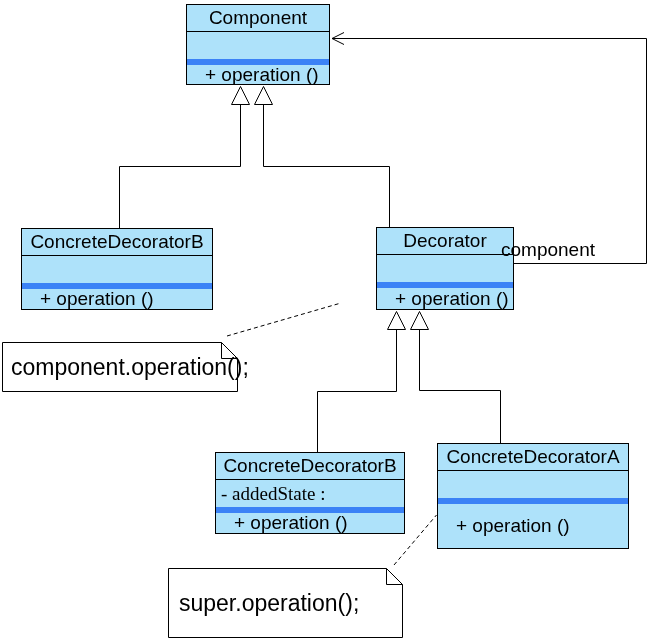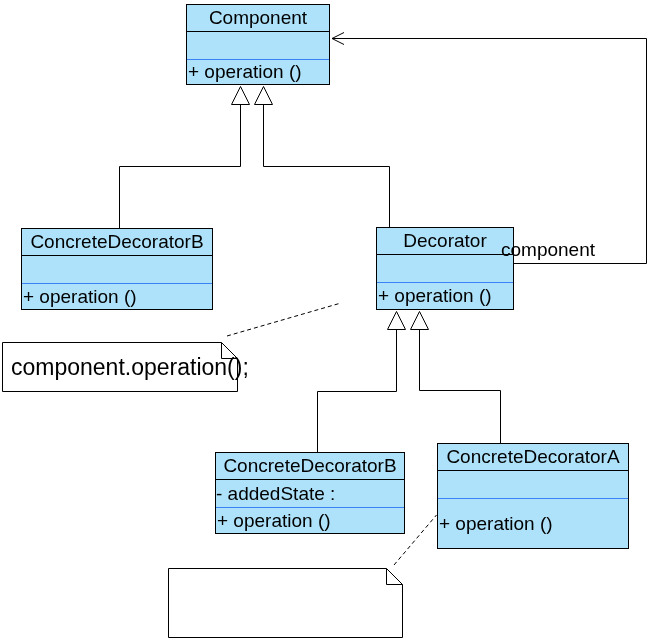--- a/index.html
+++ b/index.html
@@ -28,30 +28,32 @@
     height: 26px;
     line-height: 26px;
     text-align: center;
     border-bottom: 1px solid #000;
     white-space: nowrap;
     overflow: hidden;
   }
   .uml-attrs {
     height: 27px;
     line-height: 27px;
-    border-bottom: 1px solid #3b82f6;
+    border-bottom: 6px solid #3b82f6;
+    padding-left: 5px;
     white-space: nowrap;
     overflow: hidden;
+    font-family: Liberation Serif, serif;
   }
   .uml-ops {
     flex: 1;
     display: flex;
     flex-direction: column;
     justify-content: center;
-    padding-left: 1px;
+    padding-left: 18px;
     overflow: hidden;
   }
   .uml-op { line-height: 24px; white-space: nowrap; }
 
   .note-text {
     position: absolute;
     font-size: 23px;
     display: flex;
     flex-direction: column;
     justify-content: center;
@@ -139,15 +141,16 @@
     </div>
   </div>
 
   <div class="edge-label" style="left:501px; top:240px;">component</div>
 
   <div class="note-text" style="left:11px; top:342px; width:220px; height:50px;">
     <div class="note-line">component.operation();</div>
   </div>
 
   <div class="note-text" style="left:179px; top:568px; width:216px; height:70px;">
+    <div class="note-line">super.operation();</div>
   </div>
 
 </div>
 
 </body></html>

